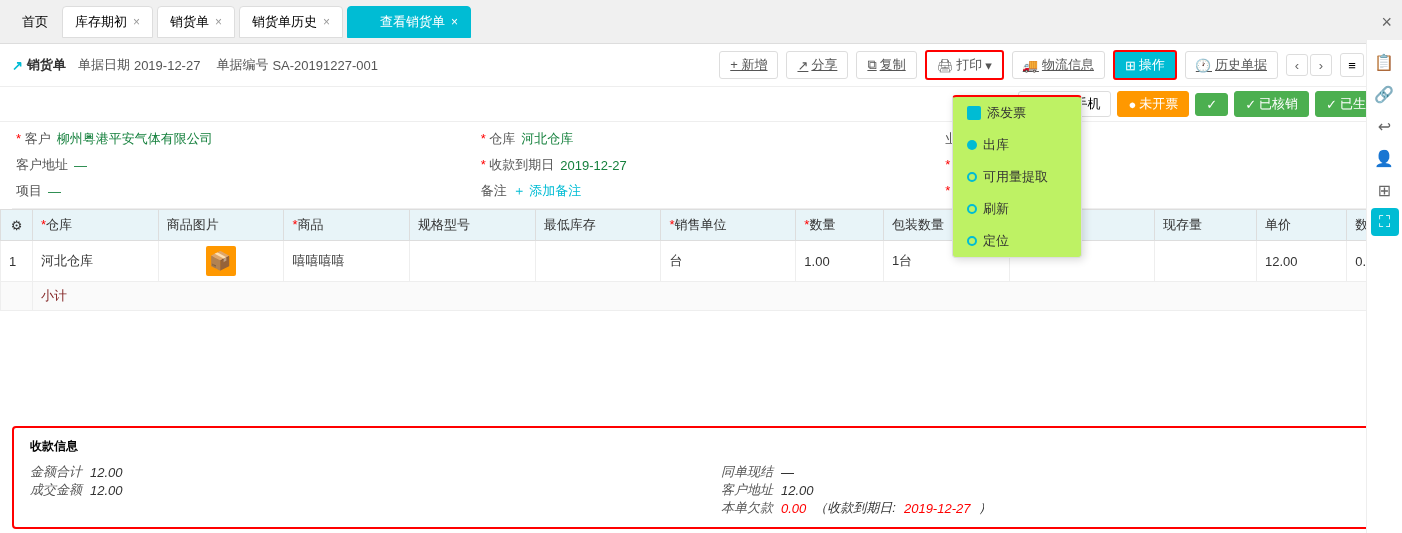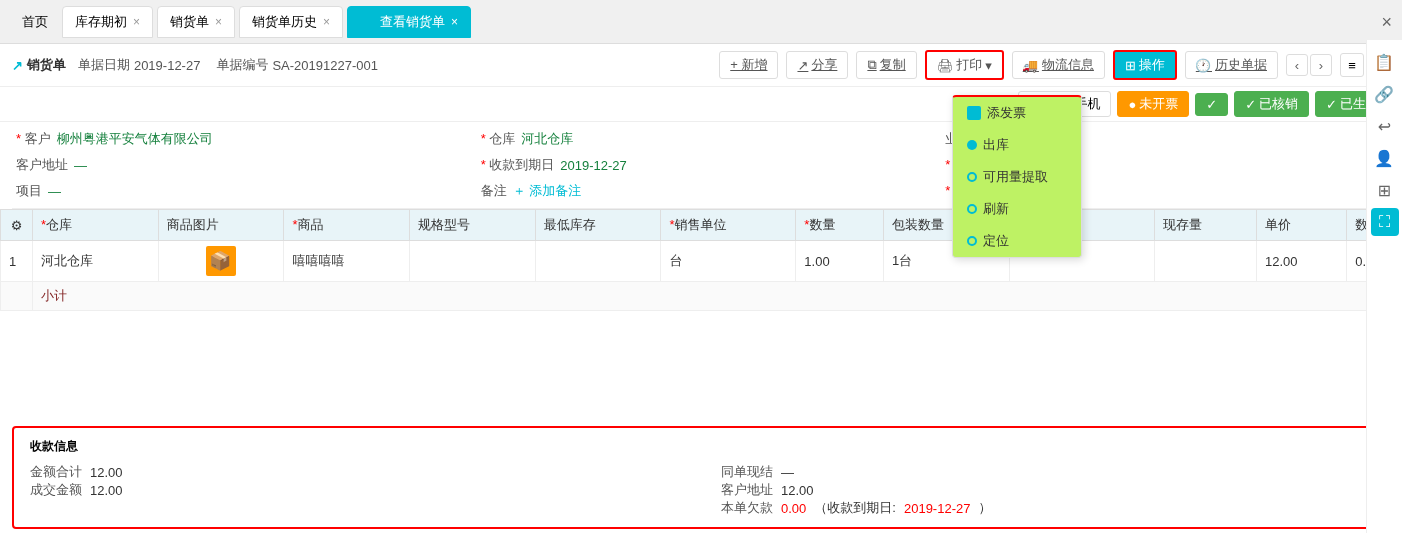--- a/index.html
+++ b/index.html
@@ -67,21 +67,21 @@
     table { width: 100%; border-collapse: collapse; font-size: 13px; }
     thead tr { background: #e8f4f8; }
     th { padding: 6px 8px; border: 1px solid #ddd; text-align: left; font-weight: normal; color: #333; white-space: nowrap; }
     td { padding: 5px 8px; border: 1px solid #eee; color: #333; }
     tr.subtotal { background: #fafafa; }
     .gear-col { width: 32px; text-align: center; }
 
     
     .bottom-info { border: 2px solid red; margin: 8px 12px; padding: 10px 16px; border-radius: 4px; background: #fff; }
     .bottom-info-title { font-weight: bold; margin-bottom: 8px; font-size: 12px; }
-    .bottom-info-grid { display: grid; grid-template-columns: 1fr 1fr; gap: 4px 40px; }
+    .bottom-info-grid { display: grid; grid-template-columns: 1fr 1fr; gap: 4px 40px; font-style: italic; }
     .info-row { display: flex; align-items: center; gap: 8px; }
     .info-label { color: #555; }
     .info-value { color: #333; }
     .info-value.red { color: red; }
     .info-value.date-red { color: red; }
 
     
     .dropdown-menu {
       position: absolute; top: 95px; right: 320px; background: #bef264;
       border: 1px solid #ddd; border-radius: 4px; box-shadow: 2px 2px 8px rgba(0,0,0,0.15);

